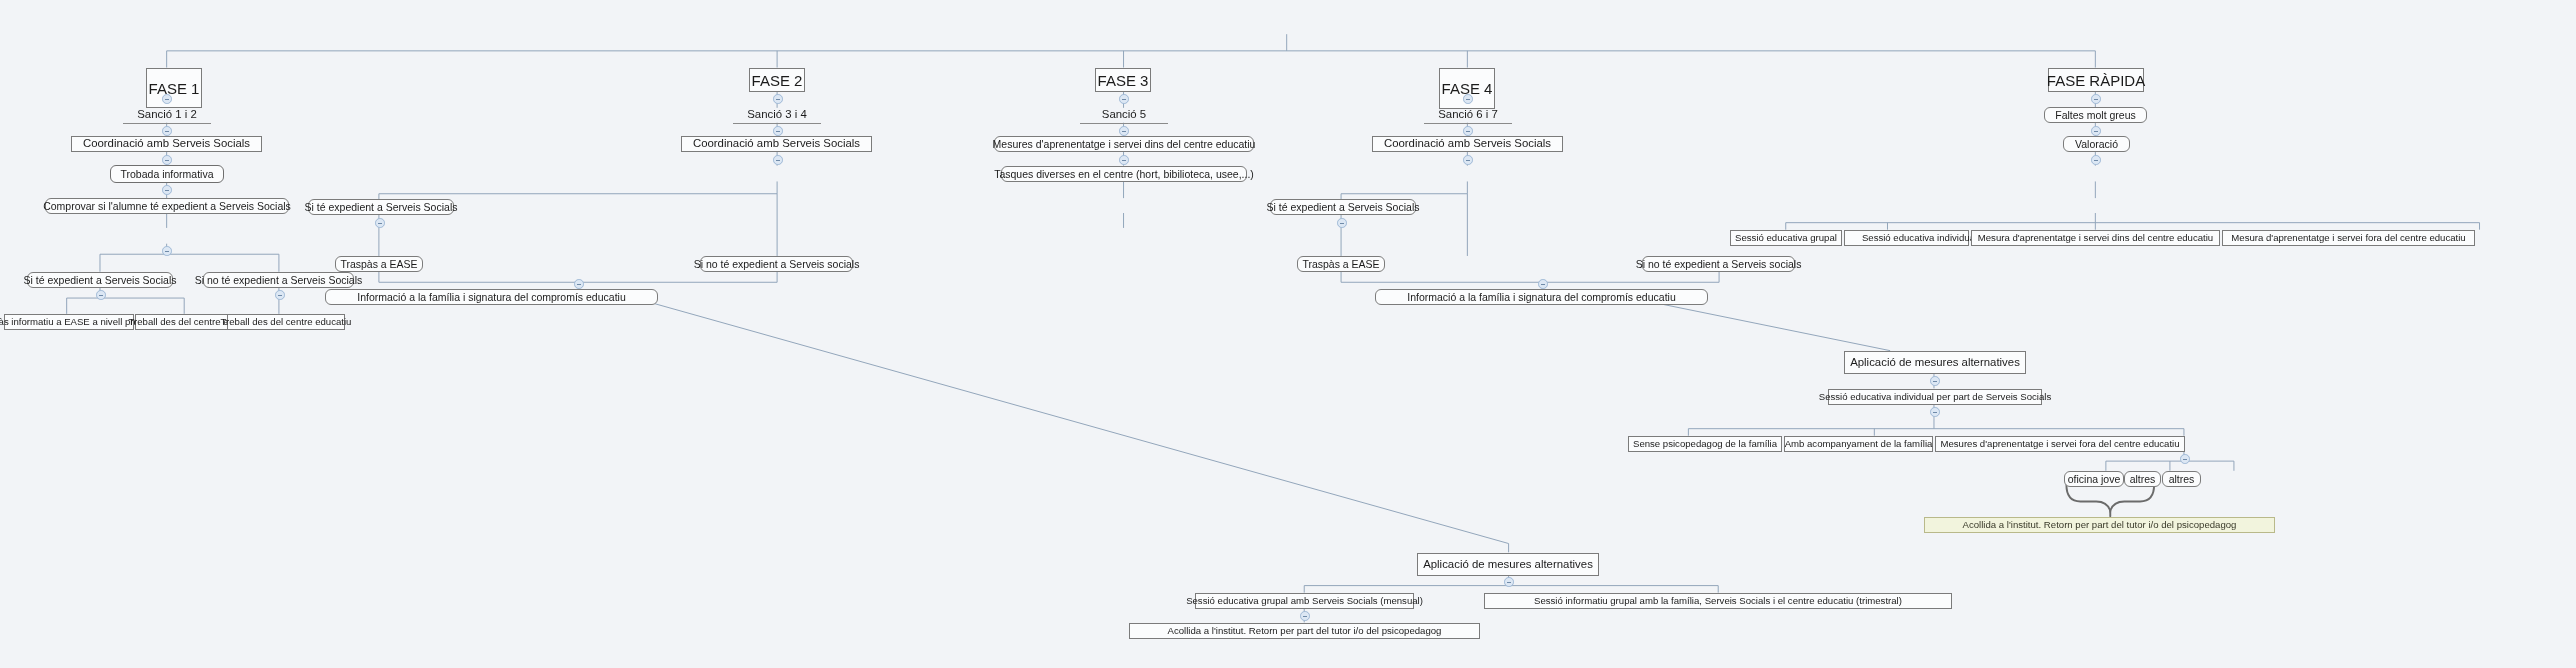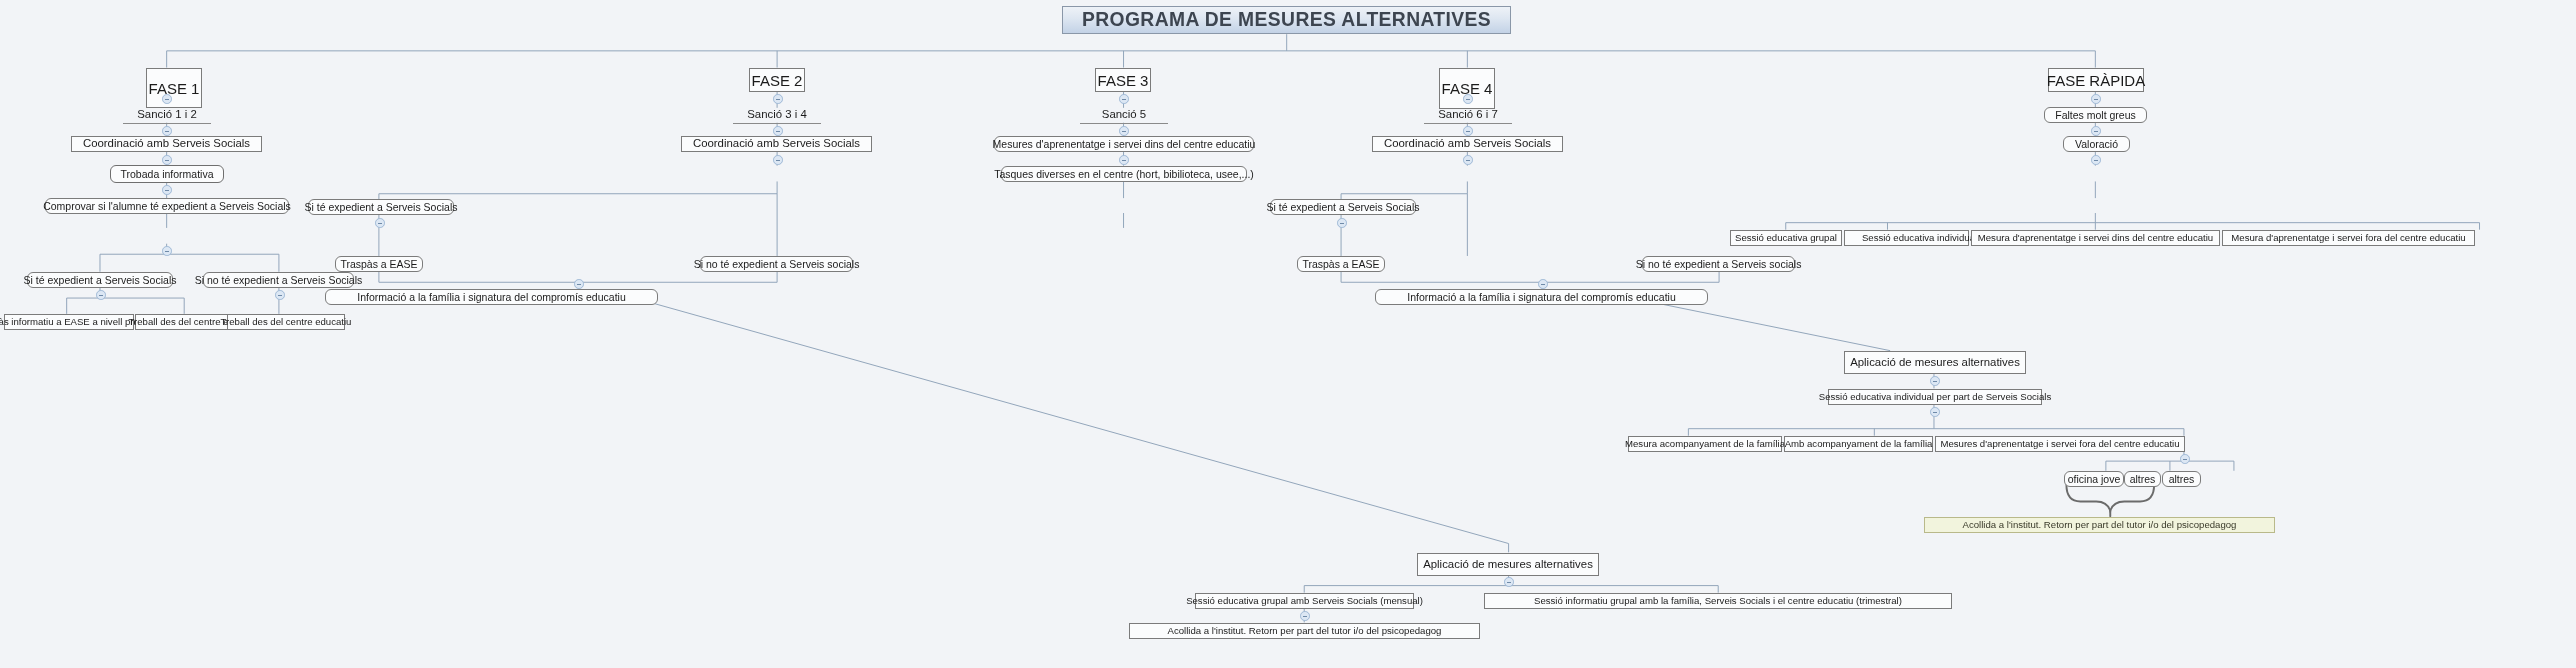--- a/index.html
+++ b/index.html
@@ -223,21 +223,20 @@
 
       <path d="M1720,620 L1720,630"></path>
       <path d="M1720,655 L1720,668"></path>
       <path d="M1487,668 L1959,668"></path>
       <path d="M1487,668 L1487,676"></path>
       <path d="M1959,668 L1959,676"></path>
       <path d="M1487,693 L1487,710"></path>
     </g>
   </svg>
 
-  <div class="node title" style="left:1062px;top:6.1px;width:449px;height:28px;">PROGRAMA DE MESURES ALTERNATIVES</div>
 
   <div class="node phase" style="left:146px;top:68px;width:56px;height:40px;">FASE 1</div>
   <div class="handle" style="left:162px;top:94px;"></div>
 
   <div class="node plain" style="left:123px;top:107px;width:88px;height:16.7px;">Sanció 1 i 2</div>
   <div class="handle" style="left:162px;top:126px;"></div>
 
   <div class="node lg" style="left:71px;top:136px;width:191px;height:16px;">Coordinació amb Serveis Socials</div>
   <div class="handle" style="left:162px;top:155px;"></div>
 
@@ -319,21 +318,21 @@
   <div class="node sm" style="left:1844px;top:230px;width:125px;height:16px;padding-left:26px;">Sessió educativa individual</div>
   <div class="node sm" style="left:1971px;top:230px;width:249px;height:16px;">Mesura d'aprenentatge i servei dins del centre educatiu</div>
   <div class="node sm" style="left:2222px;top:230px;width:253px;height:16px;">Mesura d'aprenentatge i servei fora del centre educatiu</div>
 
   <div class="node lg" style="left:1844px;top:351px;width:182px;height:23px;">Aplicació de mesures alternatives</div>
   <div class="handle" style="left:1930px;top:376px;"></div>
 
   <div class="node sm" style="left:1828px;top:389px;width:214px;height:16px;">Sessió educativa individual per part de Serveis Socials</div>
   <div class="handle" style="left:1930px;top:407px;"></div>
 
-  <div class="node sm" style="left:1628px;top:436px;width:154px;height:16px;">Mesura acompanyament de la família</div>
+  <div class="node sm" style="left:1628px;top:436px;width:154px;height:16px;">Sense psicopedagog de la família</div>
   <div class="node sm" style="left:1784px;top:436px;width:149px;height:16px;">Amb acompanyament de la família</div>
   <div class="node sm" style="left:1935px;top:436px;width:250px;height:16px;">Mesures d'aprenentatge i servei fora del centre educatiu</div>
   <div class="handle" style="left:2180px;top:454px;"></div>
 
   <div class="node md" style="left:2064px;top:471px;width:60px;height:16px;">oficina jove</div>
   <div class="node md" style="left:2124px;top:471px;width:37px;height:16px;">altres</div>
   <div class="node md" style="left:2162px;top:471px;width:39px;height:16px;">altres</div>
 
   <div class="node note" style="left:1924px;top:517px;width:351px;height:16px;">Acollida a l'institut. Retorn per part del tutor i/o del psicopedagog</div>
 

